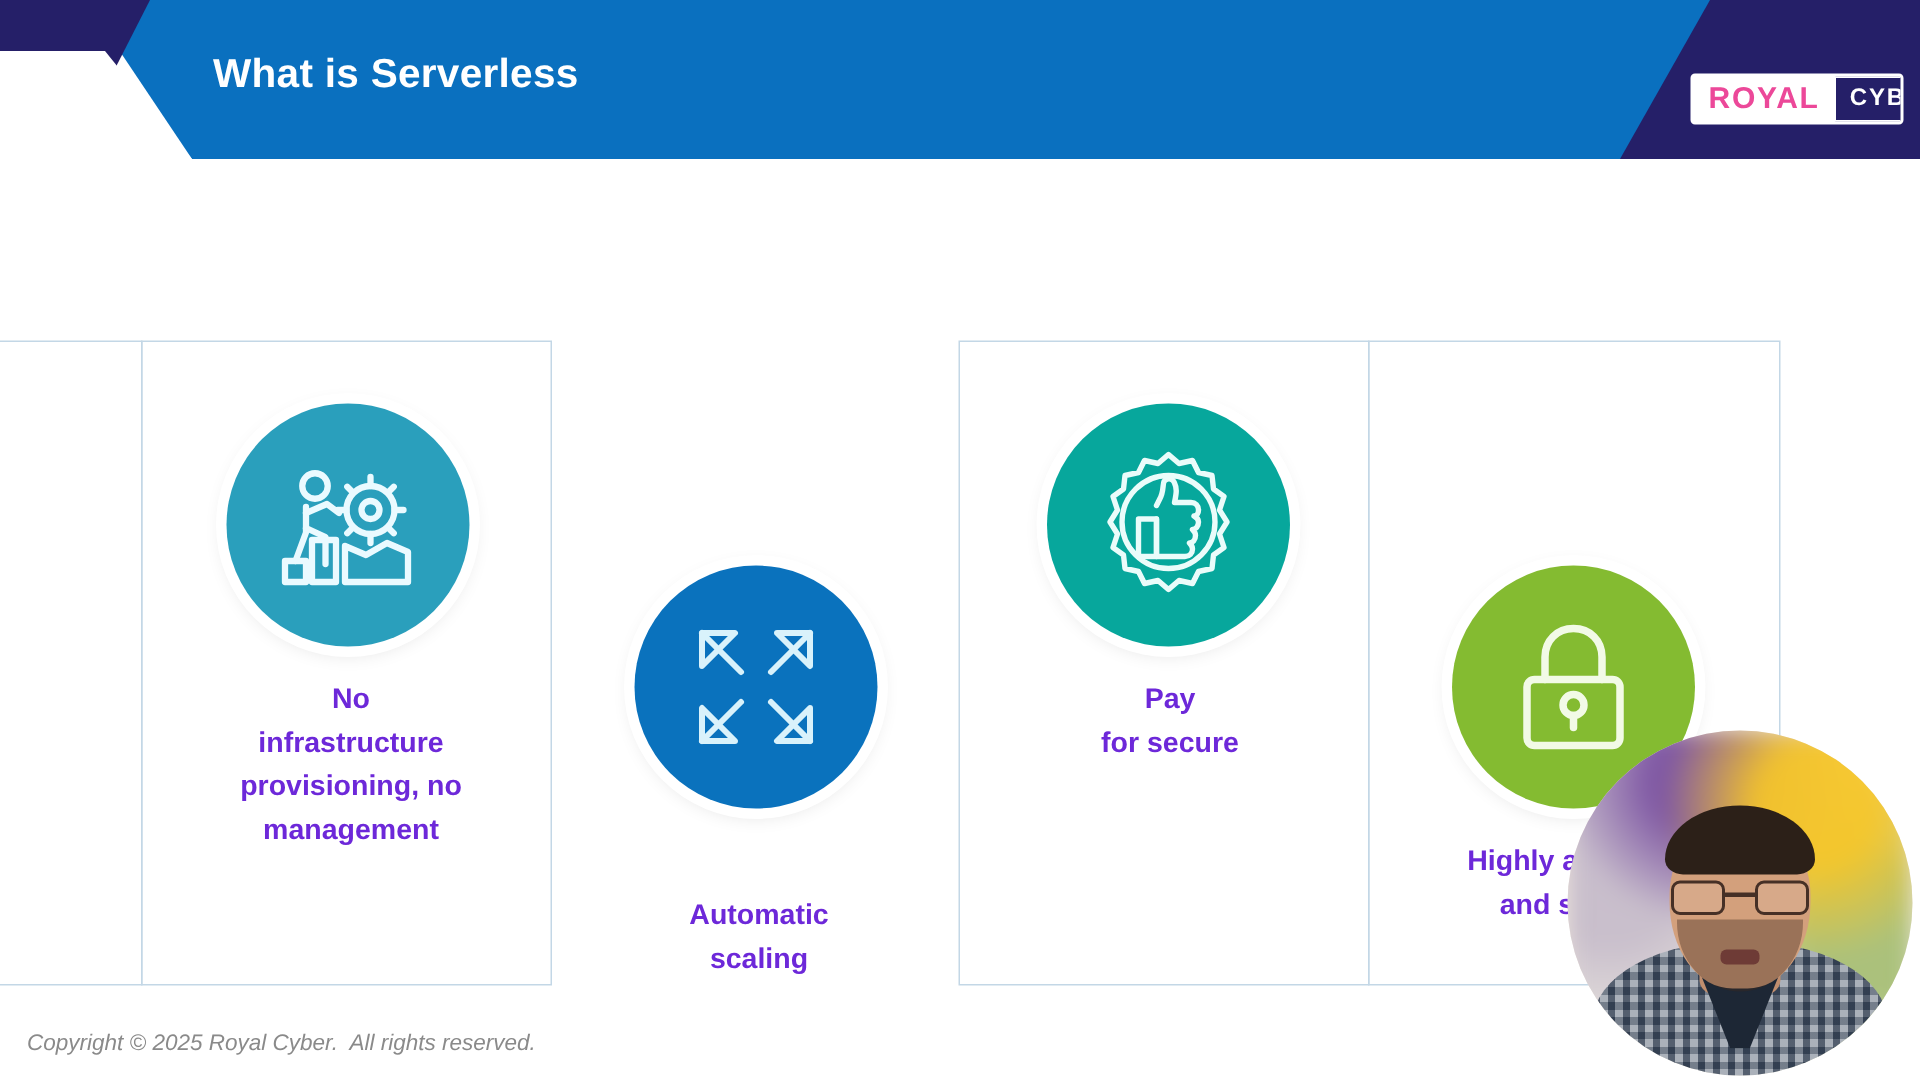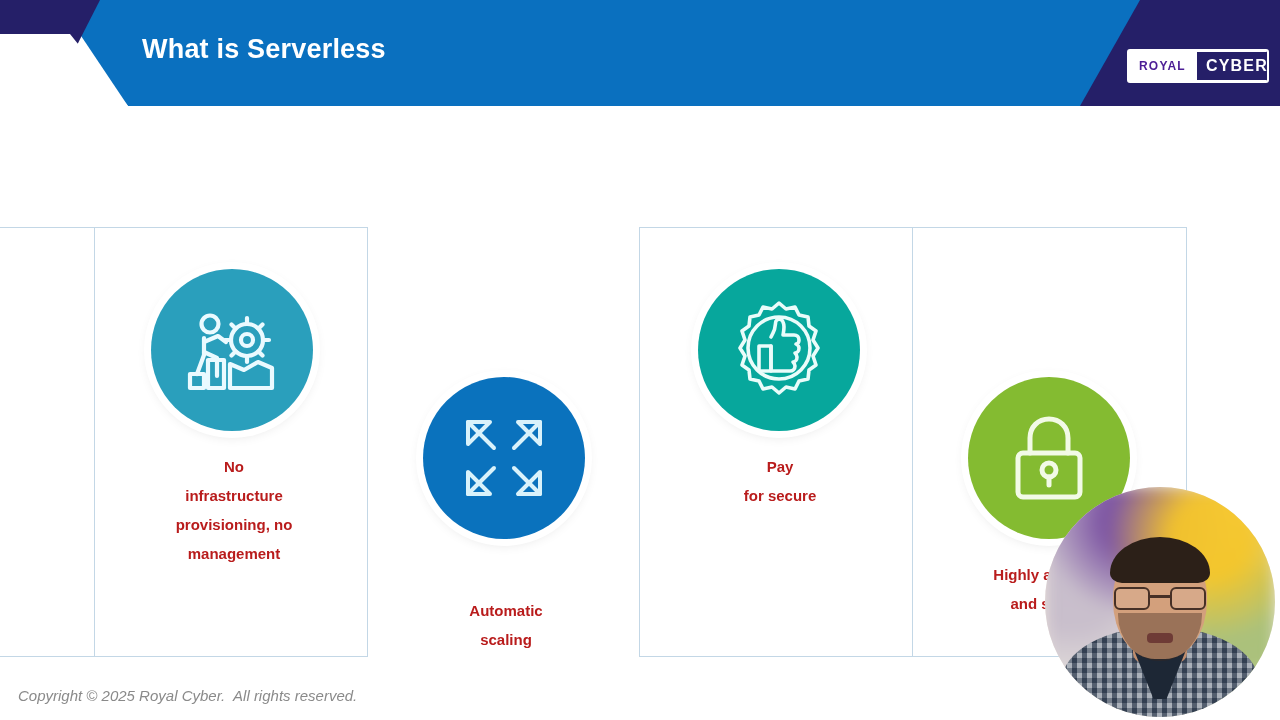--- a/index.html
+++ b/index.html
@@ -64,22 +64,22 @@
     display: flex;
     align-items: stretch;
     border: 2px solid #ffffff;
     border-radius: 3px;
     overflow: hidden;
     background: #ffffff;
   }
   .logo-royal {
     flex: 0 0 auto;
     background: #ffffff;
-    color: #4c1d95;
-    font-size: 12px;
+    color: #ec4899;
+    font-size: 20px;
     font-weight: bold;
     letter-spacing: 1.2px;
     display: flex; align-items: center; justify-content: center;
     padding: 0 9px 0 10px;
   }
   .logo-cyber {
     flex: 0 0 auto;
     background: #251f68;
     color: #ffffff;
     font-size: 16px;
@@ -106,23 +106,23 @@
     border-radius: 50%;
     display: flex; align-items: center; justify-content: center;
     box-shadow: 0 0 0 7px #ffffff, 0 3px 14px rgba(0,0,0,0.16);
   }
   .circle svg { display: block; }
 
   
   .caption {
     position: absolute;
     text-align: center;
-    font-size: 15px;
+    font-size: 19px;
     font-weight: bold;
-    color: #b91c1c;
+    color: #6d28d9;
     line-height: 29px;
     white-space: pre-line;
   }
 
   
   .footer {
     position: absolute;
     left: 18px; top: 687px;
     font-size: 15px;
     color: #8a8a8a;

